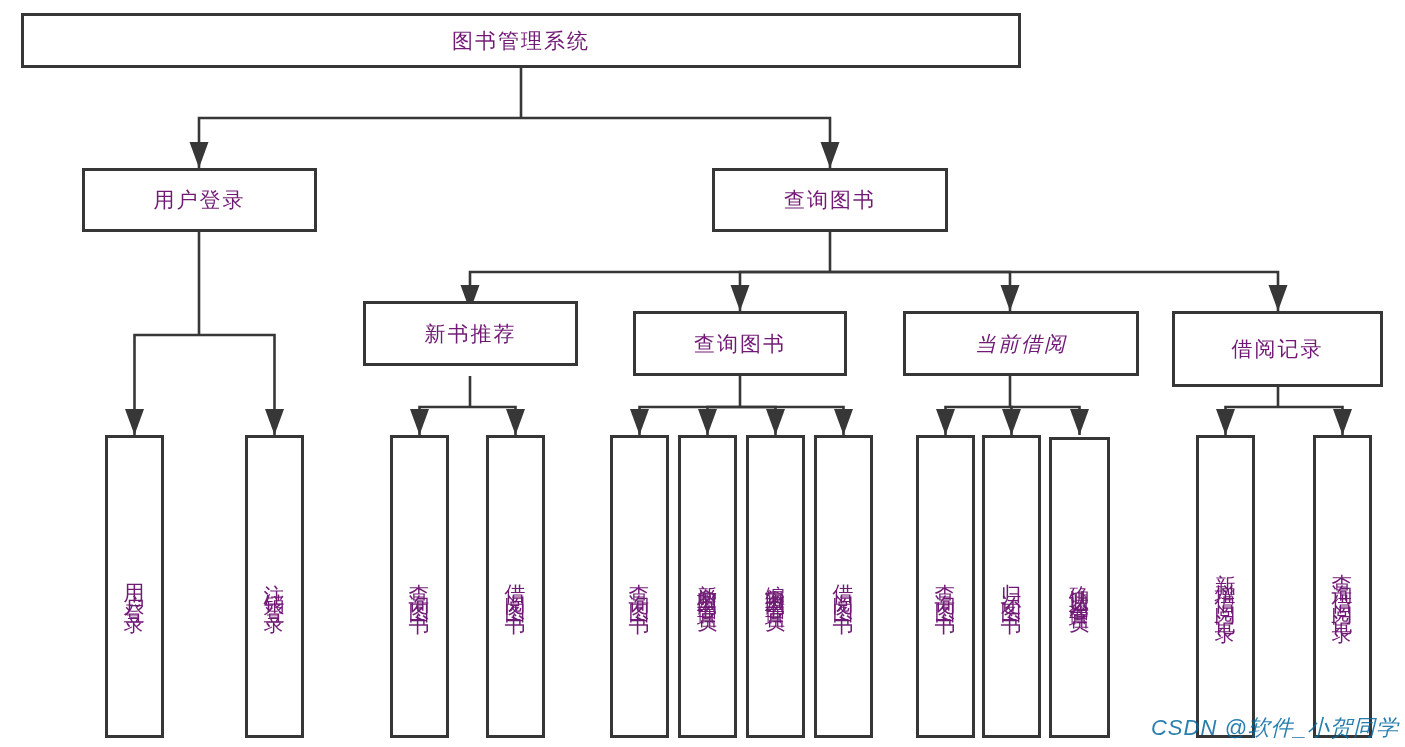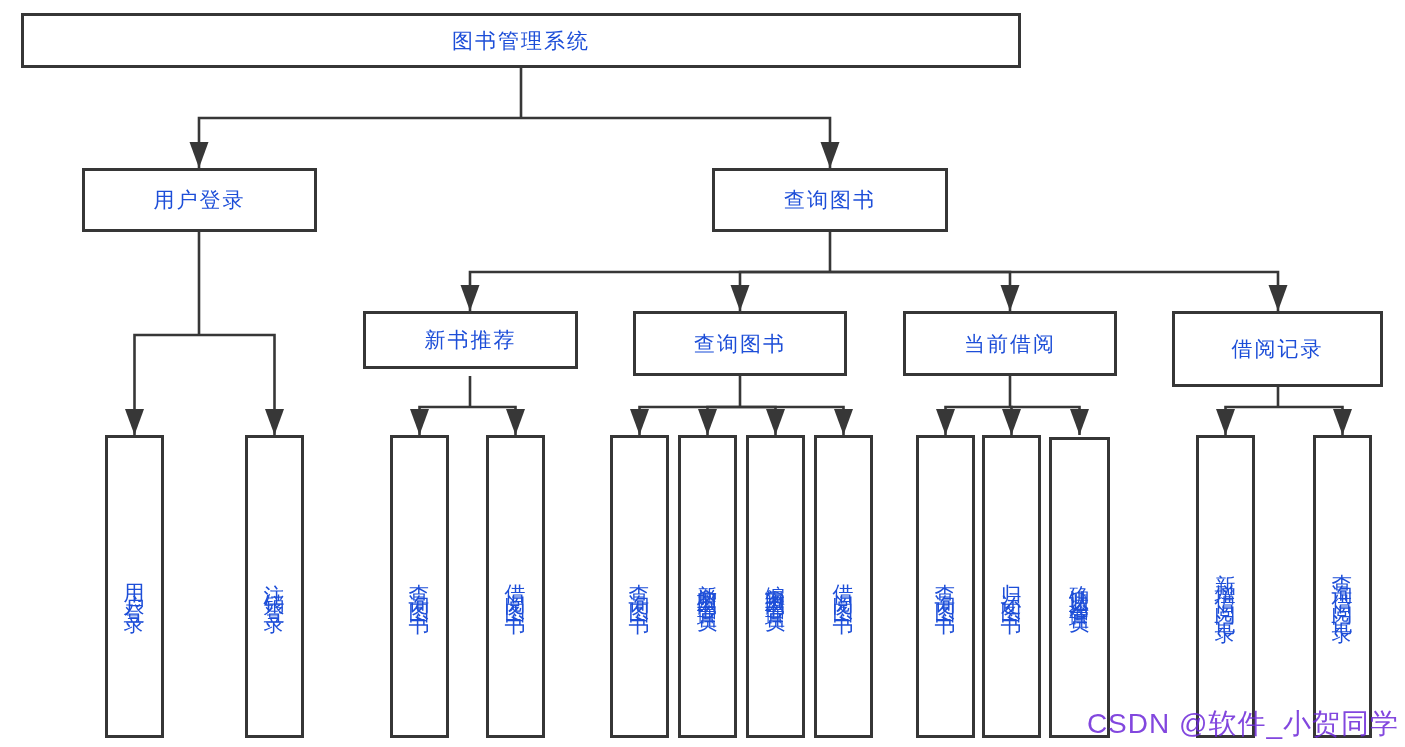--- a/index.html
+++ b/index.html
@@ -11,41 +11,42 @@
     font-family:"Liberation Sans","DejaVu Sans",sans-serif;
   }
   #connectors{position:absolute;left:0;top:0;width:1405px;height:747px;}
   .connector{stroke:#373737;stroke-width:2.6;fill:none;stroke-linejoin:miter;}
   .node{
     position:absolute;
     background:#ffffff;
     border:3px solid #363636;
     box-sizing:border-box;
     display:flex;align-items:center;justify-content:center;
-    color:#1d4ed8;
+    color:#701a75;
     z-index:2;
   }
   .h-node{font-size:21px;letter-spacing:2px;white-space:nowrap;}
   .v-node{
     font-size:21px;
     writing-mode:vertical-rl;
     text-orientation:mixed;
     letter-spacing:10px;
     line-height:1;
   }
   .v-node.long{letter-spacing:4px;font-size:20px;}
   #watermark{
     position:absolute;
     right:6px;bottom:4px;
-    font-size:28px;
-    color:#6d28d9;
+    font-size:22px;
+    color:#0369a1;
     opacity:0.85;
     letter-spacing:1px;
     z-index:5;
     white-space:nowrap;
+    font-style:italic;
   }
 </style>
 </head>
 <body>
 
 <div id="canvas">
 
   <svg id="connectors" viewBox="0 0 1405 747" xmlns="http://www.w3.org/2000/svg">
     <defs>
       <marker id="arrow" viewBox="0 -10 27 20" markerWidth="27" markerHeight="20" markerUnits="userSpaceOnUse" refX="26" refY="0" orient="auto">
@@ -85,23 +86,23 @@
     <path class="connector" d="M1278,376 V407"></path>
     <path class="connector" marker-end="url(#arrow)" d="M1278,407 H1225.5 V435"></path>
     <path class="connector" marker-end="url(#arrow)" d="M1278,407 H1342.5 V435"></path>
   </svg>
 
   <div class="node h-node" style="left:21px;top:13px;width:1000px;height:55px;">图书管理系统</div>
 
   <div class="node h-node" style="left:82px;top:168px;width:235px;height:64px;">用户登录</div>
   <div class="node h-node" style="left:712px;top:168px;width:236px;height:64px;">查询图书</div>
 
-  <div class="node h-node" style="left:363px;top:311px;width:215px;height:58px;">新书推荐</div>
+  <div class="node h-node" style="left:363px;top:301px;width:215px;height:65px;">新书推荐</div>
   <div class="node h-node" style="left:633px;top:311px;width:214px;height:65px;">查询图书</div>
-  <div class="node h-node" style="left:903px;top:311px;width:214px;height:65px;">当前借阅</div>
+  <div class="node h-node" style="left:903px;top:311px;width:236px;height:65px;font-style:italic;">当前借阅</div>
   <div class="node h-node" style="left:1172px;top:311px;width:211px;height:76px;">借阅记录</div>
 
   <div class="node v-node" style="left:105px;top:435px;width:59px;height:303px;">用户登录</div>
   <div class="node v-node" style="left:245px;top:435px;width:59px;height:303px;">注销登录</div>
 
   <div class="node v-node" style="left:390px;top:435px;width:59px;height:303px;">查询图书</div>
   <div class="node v-node" style="left:486px;top:435px;width:59px;height:303px;">借阅图书</div>
 
   <div class="node v-node" style="left:610px;top:435px;width:59px;height:303px;">查询图书</div>
   <div class="node v-node long" style="left:678px;top:435px;width:59px;height:303px;">新增图书（管理员）</div>

